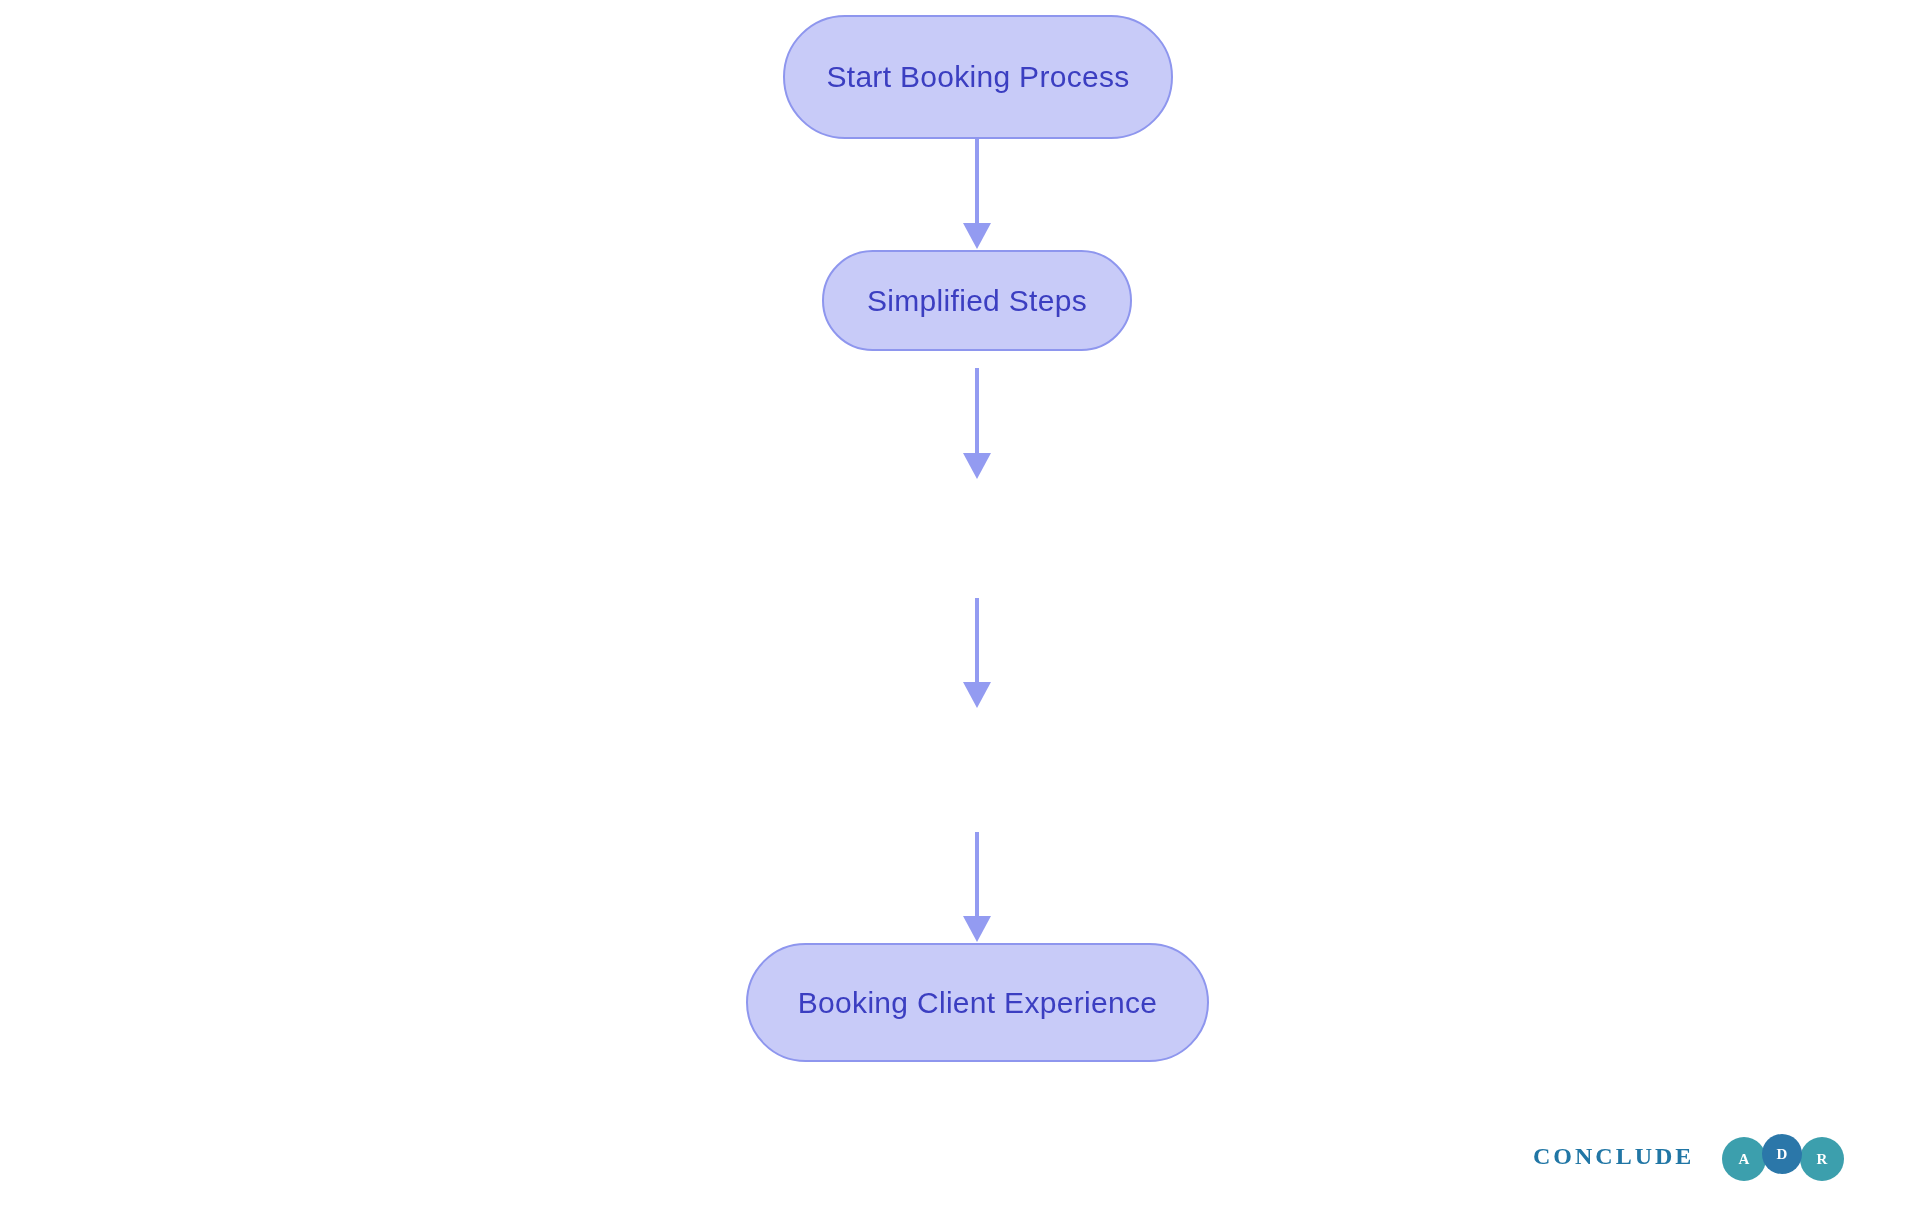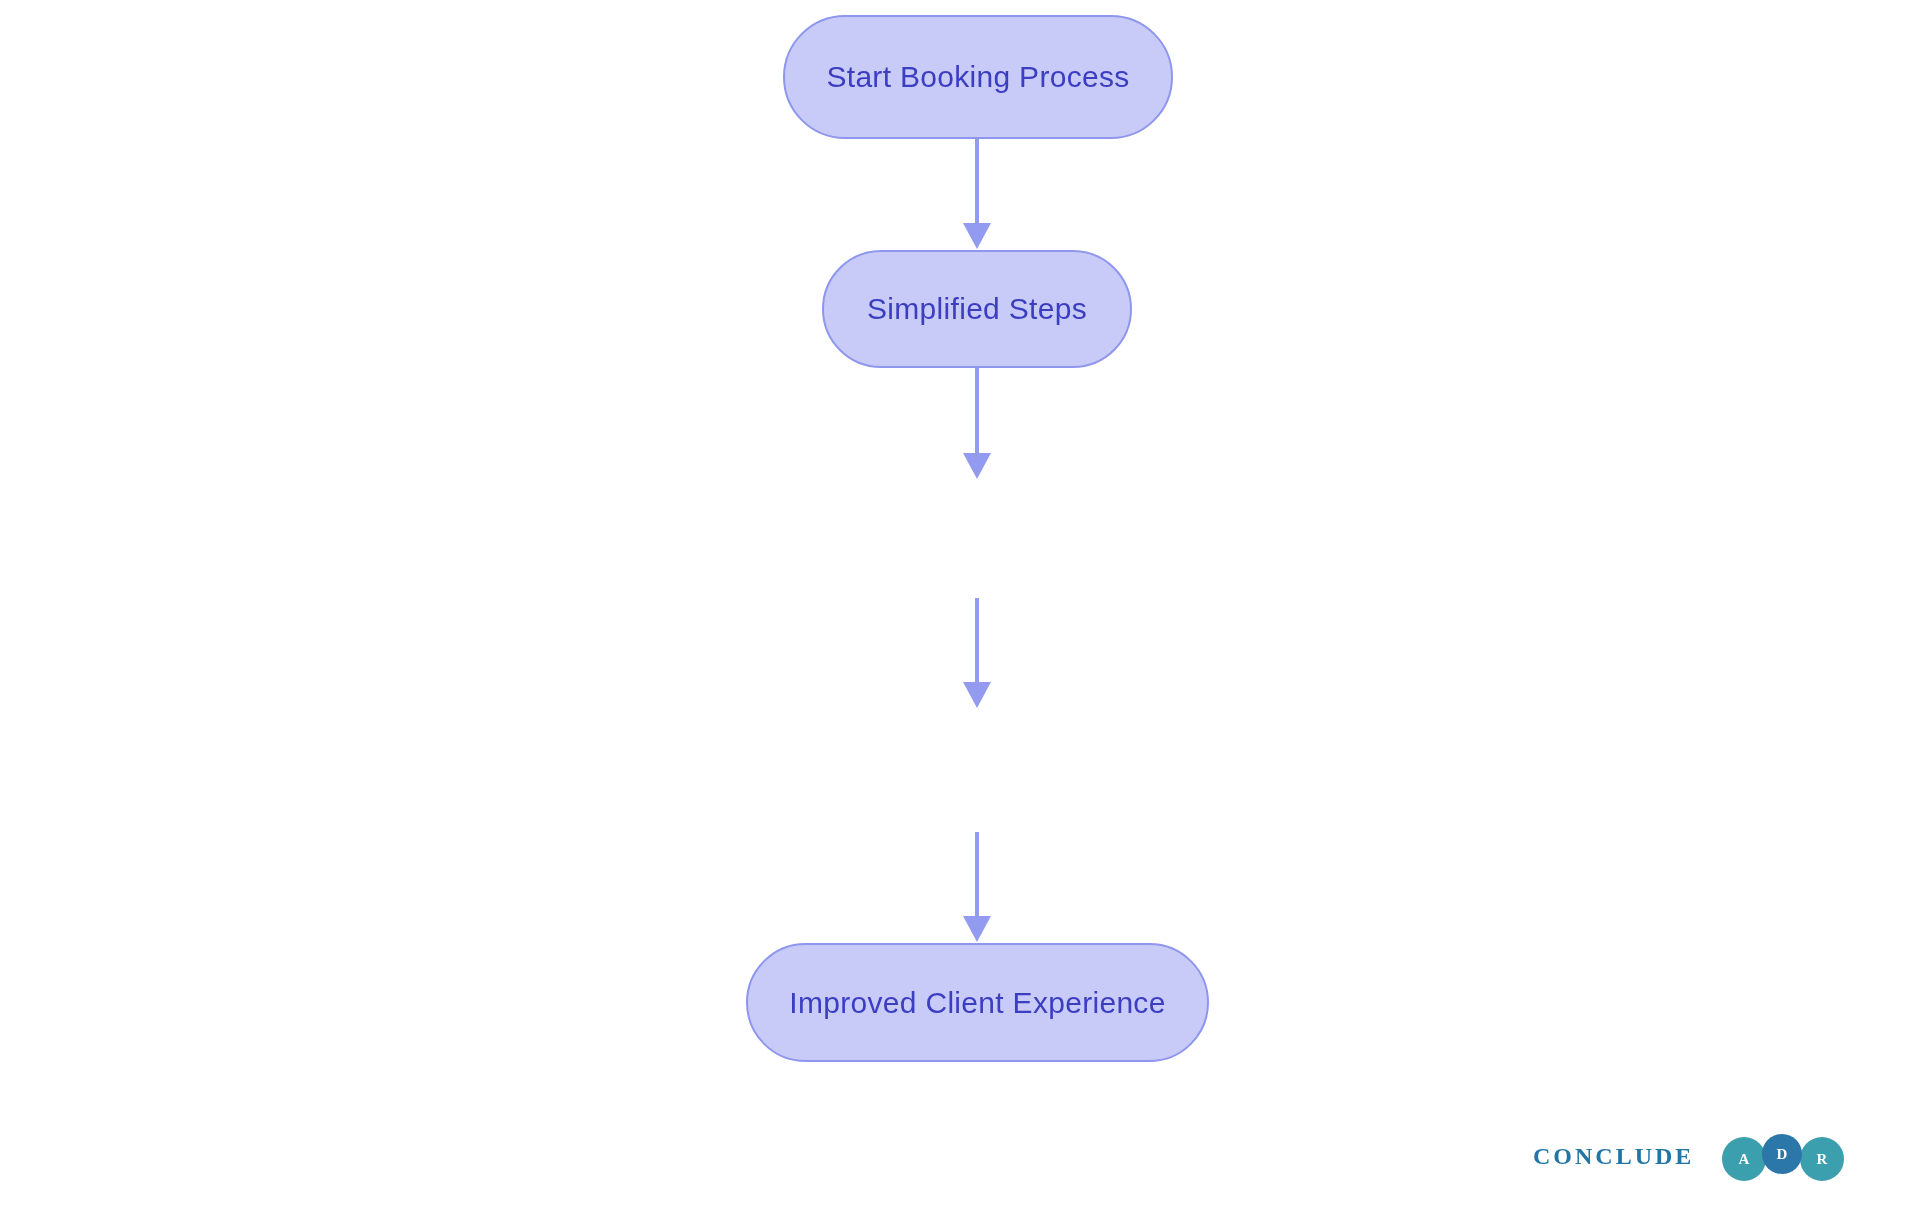--- a/index.html
+++ b/index.html
@@ -30,21 +30,21 @@
     justify-content:center;
     background:var(--node-fill);
     border:2px solid var(--node-border);
     border-radius:62px;
     color:var(--node-text);
     font-size:30px;
     letter-spacing:0.3px;
     text-align:center;
   }
   .node-1{left:767px;top:15px;width:390px;height:124px;}
-  .node-2{left:806px;top:250px;width:310px;height:118px;}
+  .node-2{left:806px;top:250px;width:310px;height:101px;}
   .node-3{left:777px;top:480px;width:368px;height:118px;}
   .node-4{left:765px;top:710px;width:392px;height:122px;}
   .node-5{left:730px;top:943px;width:463px;height:119px;}
 
   .arrow{
     position:absolute;
     left:947px;
     width:28px;
   }
   .arrow-1{top:139px;height:110px;}
@@ -132,21 +132,21 @@
     <div class="head"></div>
   </div>
 
 
   <div class="arrow arrow-4">
     <div class="line"></div>
     <div class="head"></div>
   </div>
 
   <div class="flow-node node-5">
-    <span>Improved Client Experience</span>
+    <span>Booking Client Experience</span>
   </div>
 
   <div class="logo">
     <div class="wordmark">CONCLUDE</div>
     <div class="badge badge-a">A</div>
     <div class="badge badge-d">D</div>
     <div class="badge badge-r">R</div>
   </div>
 
 </div>

